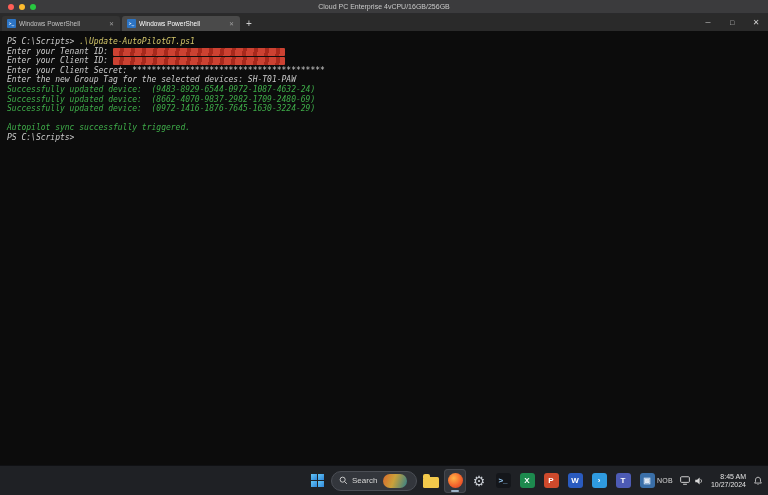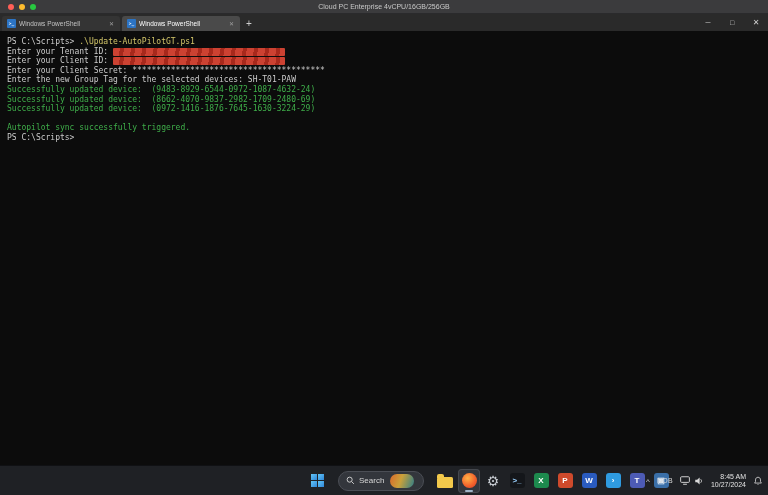--- a/index.html
+++ b/index.html
@@ -19,26 +19,26 @@
   .tab-icon{width:9px;height:9px;flex:0 0 9px;background:#2c74c4;color:#fff;font:bold 4.5px "DejaVu Sans Mono",monospace;display:flex;align-items:center;justify-content:center;border-radius:1px;}
   .tab-label{flex:1;white-space:nowrap;overflow:hidden;}
   .tab-close{font-size:6px;color:#9f9f9f;padding:0 1px;}
   .new-tab{width:18px;height:15px;display:flex;align-items:center;justify-content:center;color:#cfcfcf;font-size:10px;}
   .win-controls{margin-left:auto;display:flex;height:17px;align-items:center;}
   .win-controls span{width:24px;text-align:center;color:#cfcfcf;font-size:7px;line-height:17px;}
   .win-controls span:last-child{font-size:8px;}
 
   
   .terminal-body{flex:1;background:#0c0c0c;padding:6px 7px;font:8px/9.6px "DejaVu Sans Mono",monospace;color:#cccccc;overflow:hidden;white-space:pre;}
-  .tline{white-space:pre;}
+  .tline{white-space:pre;font-style:italic;}
   .redacted{display:inline-block;width:172px;height:8px;vertical-align:text-bottom;border-radius:1px;background:repeating-linear-gradient(100deg,#cc4232 0 7px,#a8291c 7px 11px);}
 
   
   .taskbar{height:30px;flex:0 0 30px;background:#1f2125;border-top:1px solid #101114;box-sizing:border-box;position:relative;}
-  .tb-center{position:absolute;left:306px;top:0;height:100%;display:flex;align-items:center;gap:10px;}
+  .tb-center{position:absolute;left:306px;top:0;height:100%;display:flex;align-items:center;gap:3px;}
   .tb-btn{width:22px;height:24px;border-radius:4px;display:flex;align-items:center;justify-content:center;position:relative;}
   .tb-btn.tb-active{background:#33363c;box-shadow:inset 0 0 0 1px #45484e;}
   .open-pill{position:absolute;bottom:1px;left:50%;transform:translateX(-50%);width:8px;height:2px;border-radius:2px;background:#9fb4c8;}
   .win-logo{display:grid;grid-template-columns:6px 6px;grid-template-rows:6px 6px;gap:1px;}
   .win-logo span{background:linear-gradient(135deg,#63c5f5,#2f86d8);display:block;}
   .search-pill{height:20px;min-width:86px;border-radius:10px;background:#33363c;border:1px solid #4b4e55;display:flex;align-items:center;gap:4px;padding:0 3px 0 7px;box-sizing:border-box;color:#d6d6d6;font-size:8px;}
   .search-thumb{width:24px;height:14px;border-radius:7px;background:linear-gradient(110deg,#d96a2b 0%,#caa13a 45%,#2e7f8a 100%);margin-left:2px;}
   .ic-folder{width:16px;height:11px;background:var(--fc,#f3c94b);border-radius:1.5px;position:relative;margin-top:3px;}
   .ic-folder::before{content:"";position:absolute;top:-3px;left:0;width:7px;height:4px;background:inherit;border-radius:2px 2px 0 0;}
   .ic-circle{width:15px;height:15px;border-radius:50%;}

